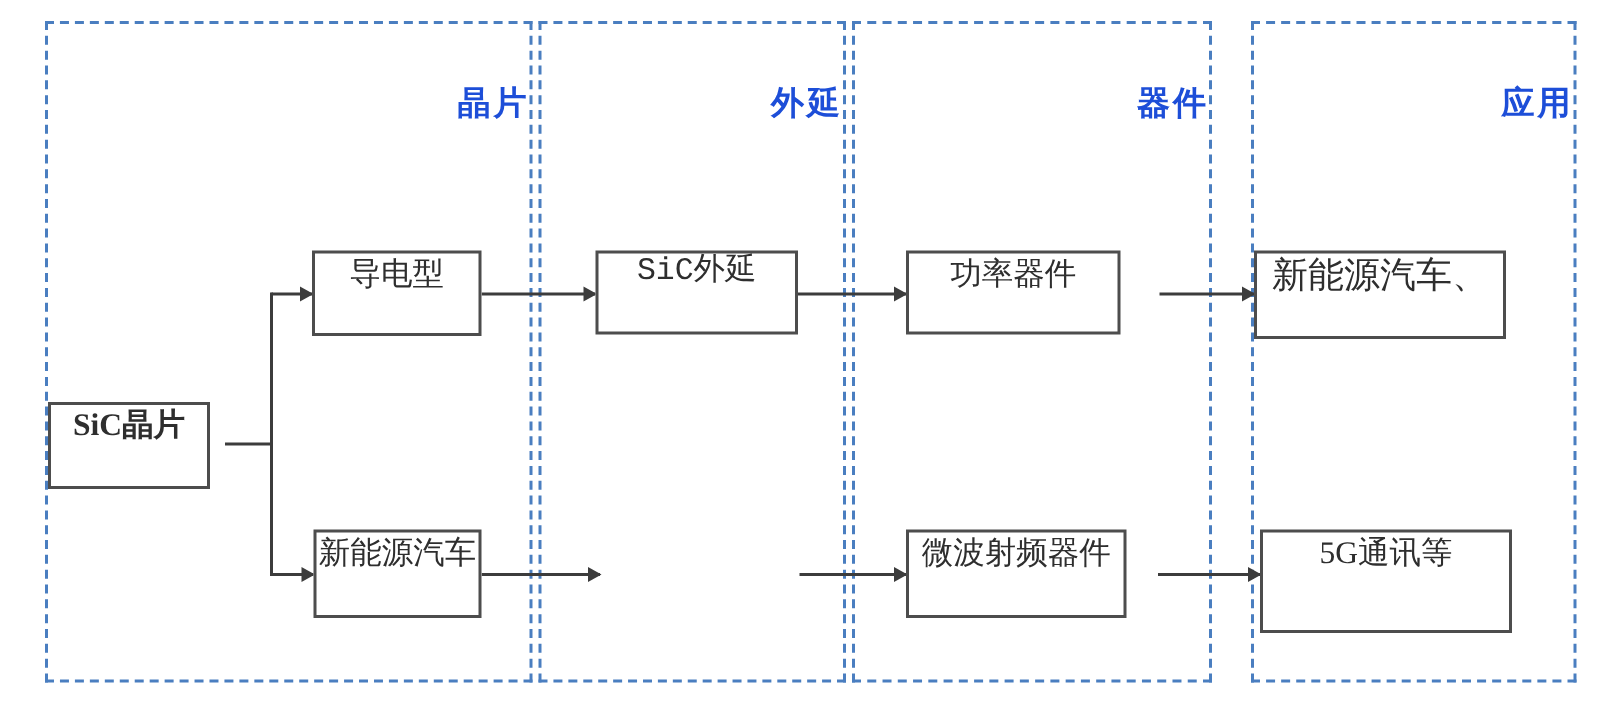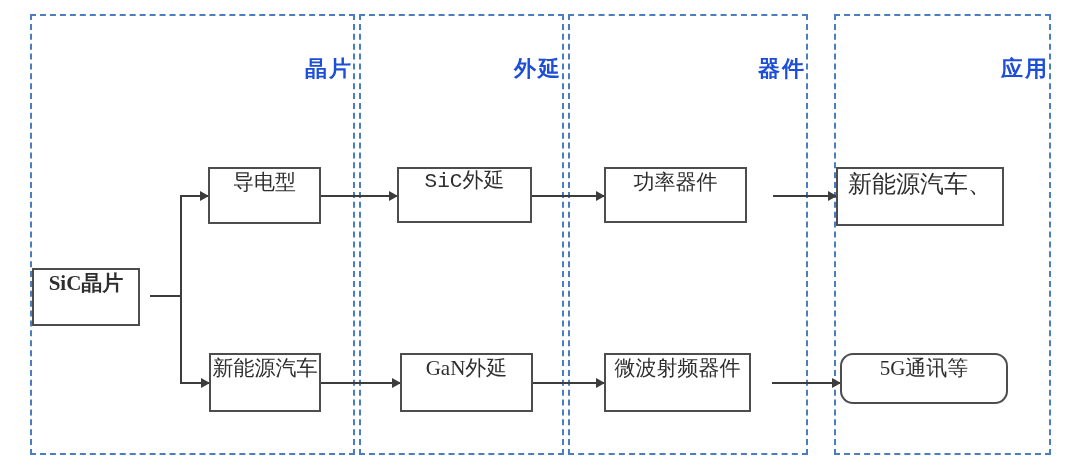--- a/index.html
+++ b/index.html
@@ -49,21 +49,21 @@
     z-index: 2;
   }
   .n-sic-wafer      { left: 32px;  top: 268px; width: 108px; height: 58px; font-weight: bold; }
   .n-conductive     { left: 208px; top: 167px; width: 113px; height: 57px; }
   .n-semi-insulating{ left: 209px; top: 353px; width: 112px; height: 59px; }
   .n-sic-epi        { left: 397px; top: 167px; width: 135px; height: 56px; font-family: Liberation Mono, monospace; }
   .n-gan-epi        { left: 400px; top: 353px; width: 133px; height: 59px; }
   .n-power-device   { left: 604px; top: 167px; width: 143px; height: 56px; }
   .n-rf-device      { left: 604px; top: 353px; width: 147px; height: 59px; }
   .n-app-auto       { left: 836px; top: 167px; width: 168px; height: 59px; font-size: 24px; }
-  .n-app-5g         { left: 840px; top: 353px; width: 168px; height: 51px; border-radius: 13px; }
+  .n-app-5g         { left: 840px; top: 353px; width: 168px; height: 69px; }
   .line {
     position: absolute;
     background: #3c3c3c;
     z-index: 1;
   }
   .hline { height: 2px; }
   .vline { width: 2px; }
   .arrow {
     position: absolute;
     height: 2px;
@@ -105,23 +105,20 @@
   </div>
   <div class="node n-conductive">
     <span>导电型</span>
   </div>
   <div class="node n-semi-insulating">
     <span>新能源汽车</span>
   </div>
   <div class="node n-sic-epi">
     <span>SiC外延</span>
   </div>
-  <div class="node n-gan-epi">
-    <span>GaN外延</span>
-  </div>
   <div class="node n-power-device">
     <span>功率器件</span>
   </div>
   <div class="node n-rf-device">
     <span>微波射频器件</span>
   </div>
   <div class="node n-app-auto">
     <span>新能源汽车、</span>
   </div>
   <div class="node n-app-5g">

